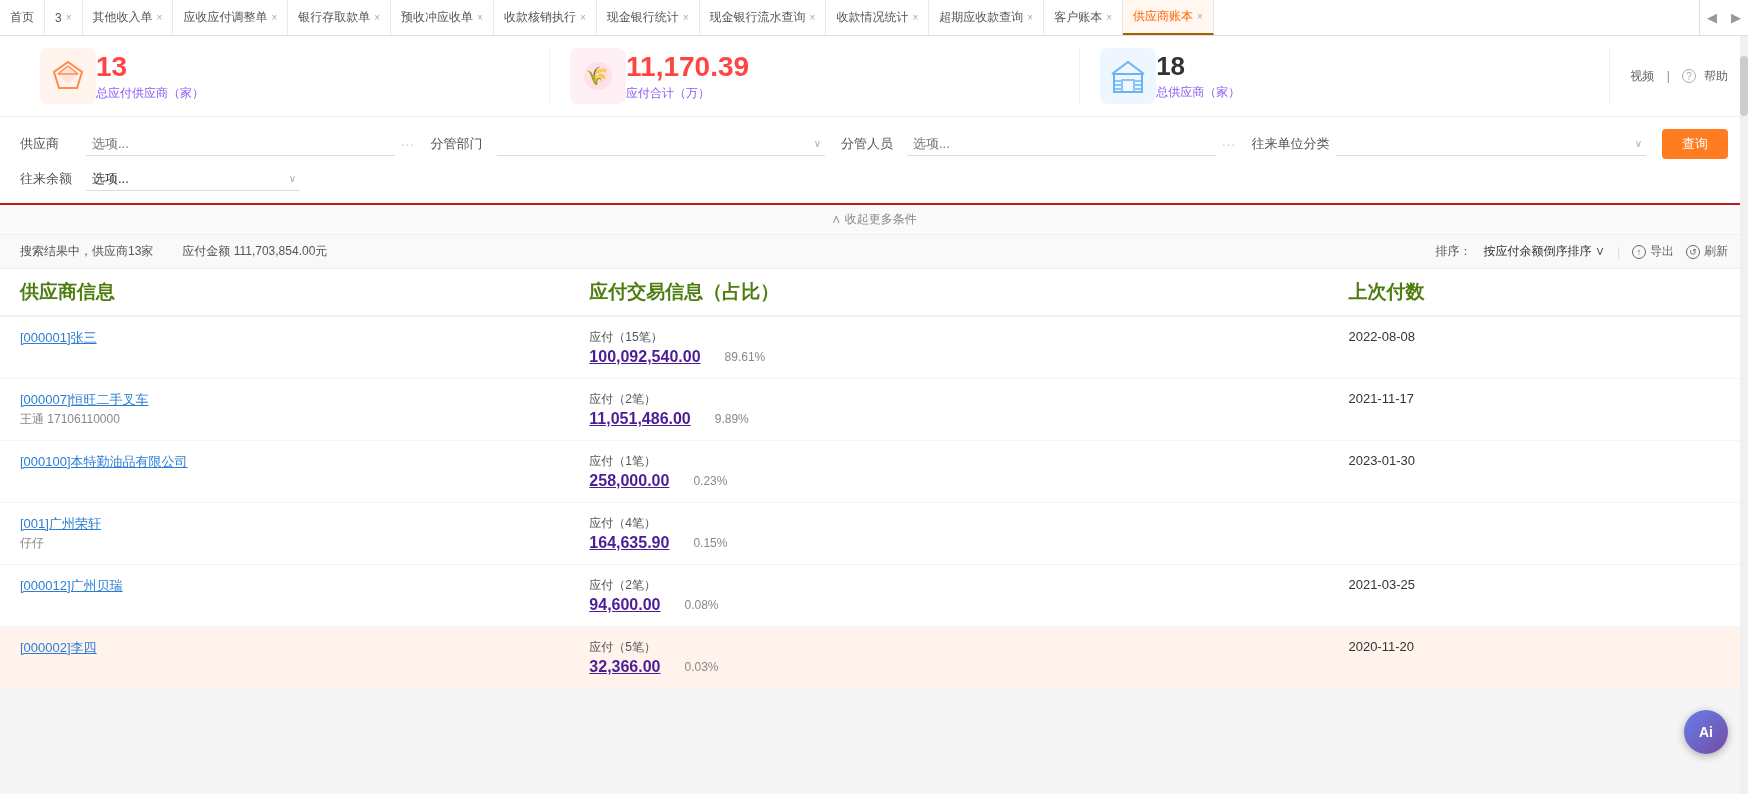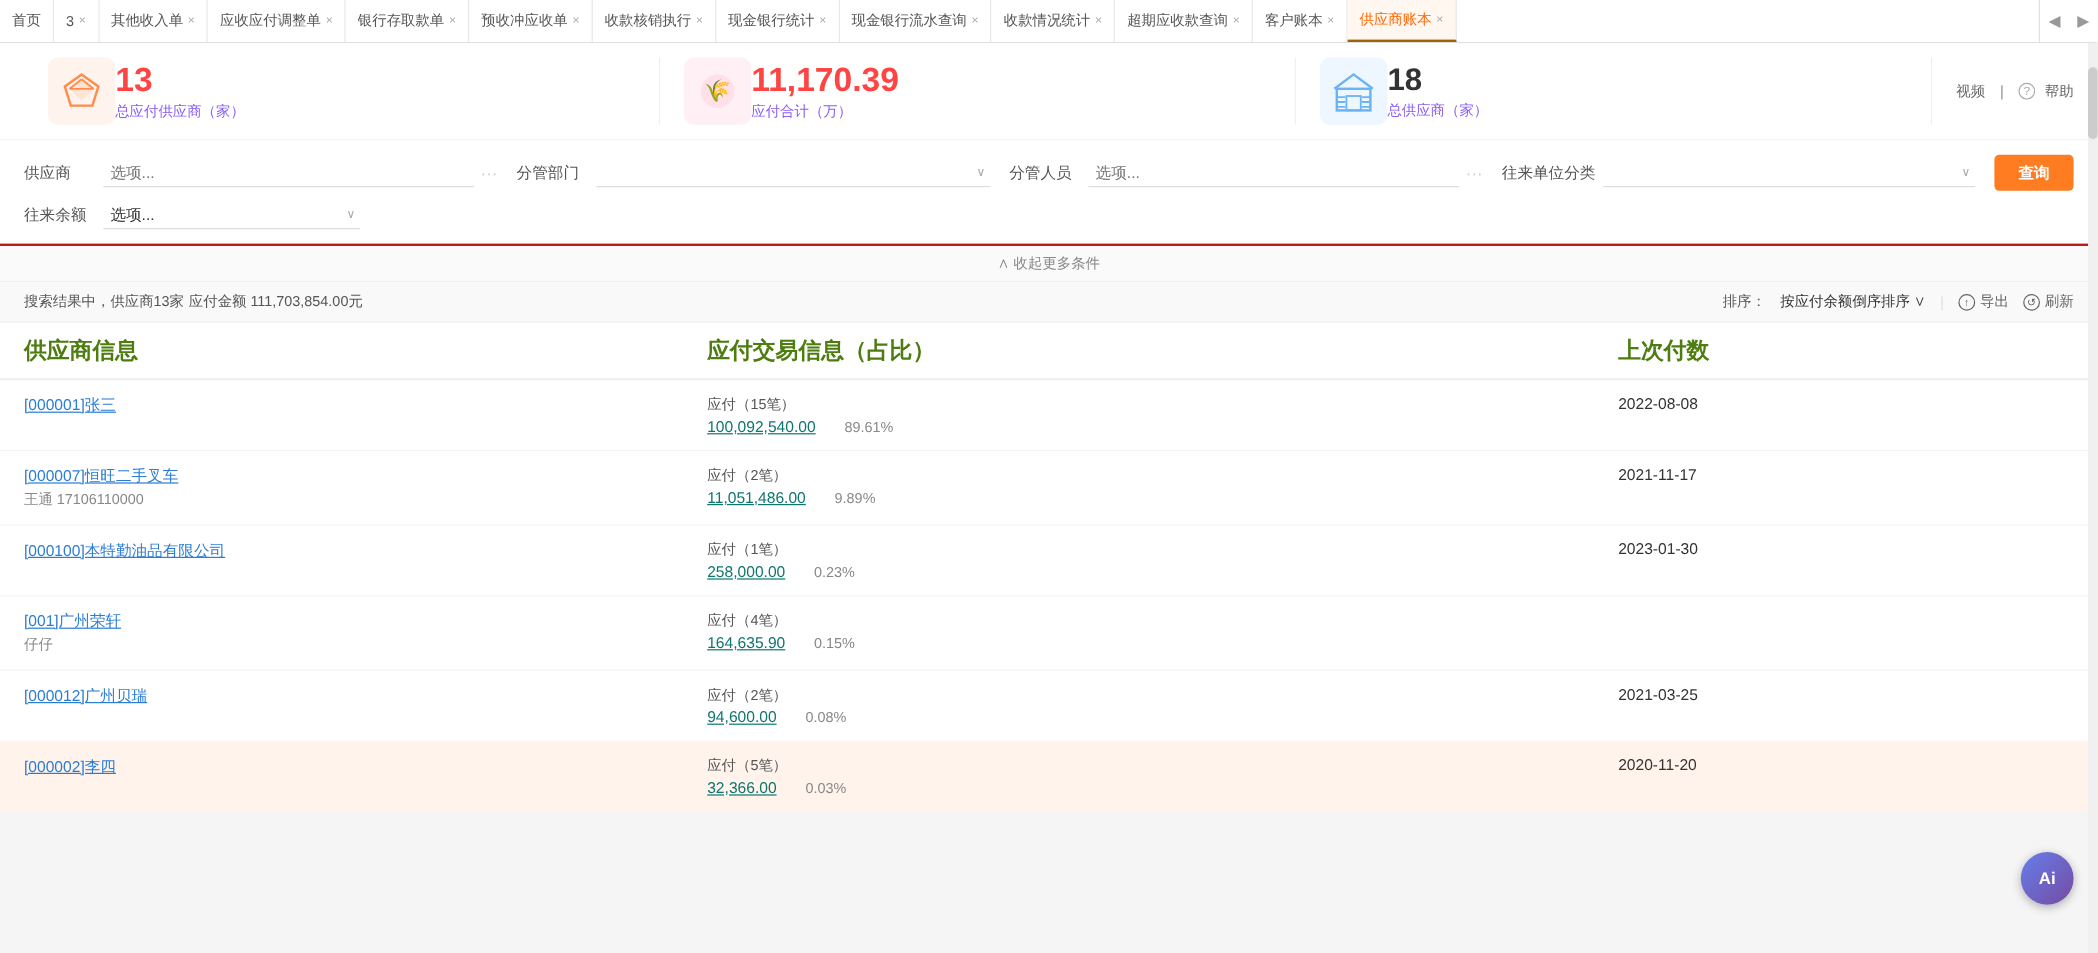--- a/index.html
+++ b/index.html
@@ -148,21 +148,21 @@
       font-size: 10px;
     }
     .btn-query {
       background: #ff7c21;
       color: #fff;
       border: none;
       padding: 6px 20px;
       border-radius: 4px;
       cursor: pointer;
       font-size: 13px;
-      font-weight: bold;
+      font-weight: normal;
       white-space: nowrap;
     }
     .collapse-bar {
       text-align: center;
       padding: 6px;
       background: #fafafa;
       border-bottom: 1px solid #f0f0f0;
       cursor: pointer;
       font-size: 12px;
       color: #888;
@@ -172,21 +172,21 @@
     .summary-bar {
       display: flex;
       align-items: center;
       justify-content: space-between;
       padding: 8px 20px;
       background: #f9f9f9;
       border-bottom: 1px solid #eee;
       font-size: 12px;
       color: #555;
     }
-    .summary-left { display: flex; gap: 4px; text-align: right; }
+    .summary-left { display: flex; gap: 29px; text-align: right; }
     .summary-right { display: flex; align-items: center; gap: 12px; color: #666; }
     .summary-right .sort-label { color: #555; }
     .summary-right .sort-value { color: #333; cursor: pointer; }
     .summary-right .btn-export, .summary-right .btn-refresh {
       display: flex; align-items: center; gap: 4px; cursor: pointer; color: #666;
     }
     .icon-circle {
       width: 14px; height: 14px;
       border: 1.5px solid currentColor;
       border-radius: 50%;
@@ -222,23 +222,23 @@
     .table-row.highlighted { background: #fff3ec; }
     .table-row .supplier-link {
       color: #2b7dd4;
       text-decoration: underline;
       cursor: pointer;
       font-size: 13px;
     }
     .table-row .supplier-sub { color: #888; font-size: 12px; margin-top: 2px; }
     .table-row .trans-label { color: #555; font-size: 12px; }
     .table-row .trans-amount {
-      color: #0f766e;
-      font-size: 13px;
-      font-weight: normal;
+      color: #4c1d95;
+      font-size: 16px;
+      font-weight: bold;
       text-decoration: underline;
       cursor: pointer;
     }
     .table-row .trans-percent { color: #888; font-size: 12px; margin-left: 16px; }
     .table-row .trans-row { display: flex; align-items: center; gap: 8px; margin-top: 2px; }
 
     .scrollbar-track {
       position: fixed;
       right: 0;
       top: 36px;

